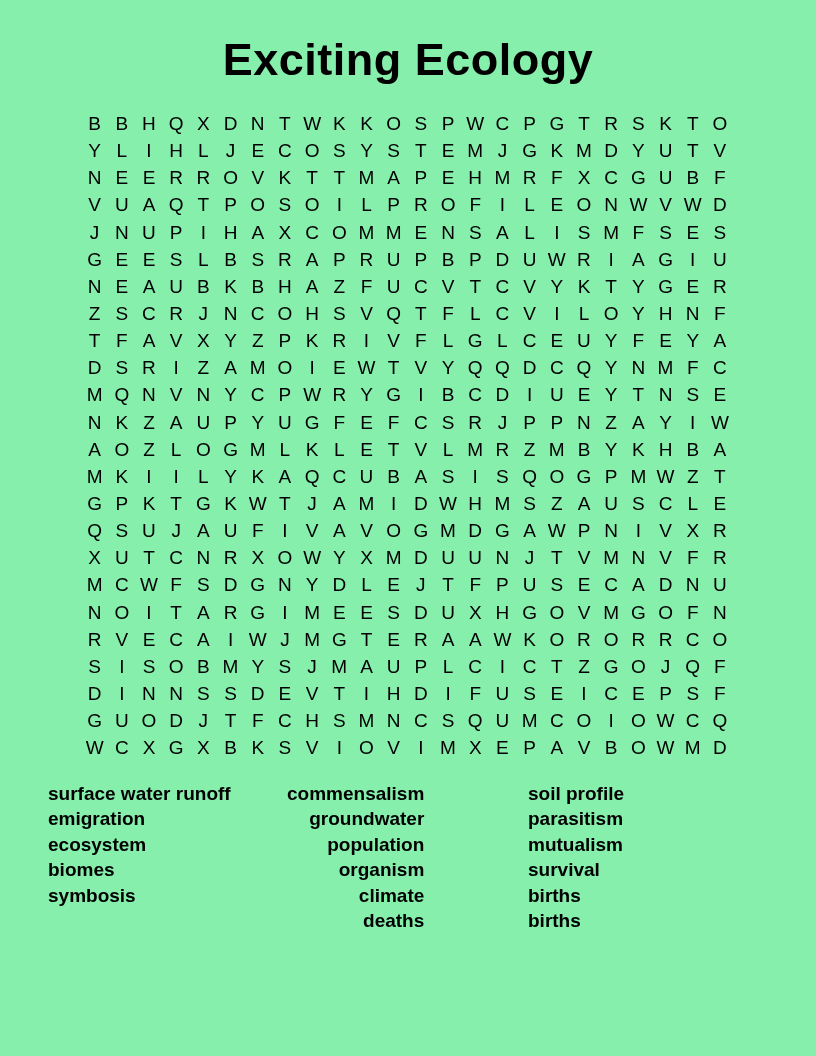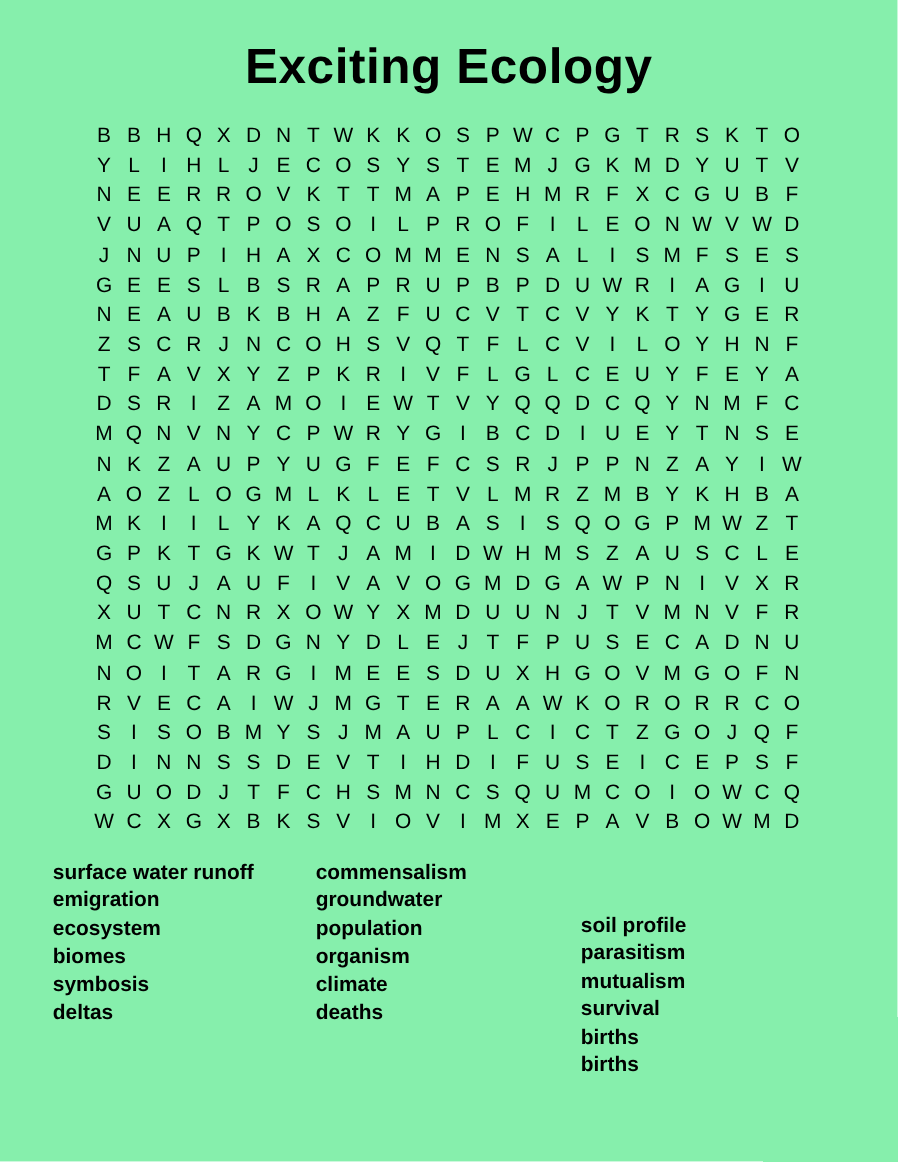--- a/index.html
+++ b/index.html
@@ -51,22 +51,22 @@
     top: 781px;
     left: 0;
     width: 100%;
   }
   .word-col {
     position: absolute;
     top: 0;
     font-weight: bold;
   }
   .word-col-0 { left: 48px; }
-  .word-col-1 { left: 287px; }
-  .word-col-2 { left: 528px; margin-top: 48px; }
+  .word-col-1 { left: 287px; text-align: right; }
+  .word-col-2 { left: 528px; }
   .word-item {
     font-size: 19px;
     line-height: 25.4px;
     color: #000000;
     white-space: nowrap;
   }
 </style>
 </head>
 <body>
 
@@ -653,21 +653,20 @@
       <span class="cell">D</span>
     </div>
 
   <div class="words">
     <div class="word-col word-col-0">
         <div class="word-item">surface water runoff</div>
         <div class="word-item">emigration</div>
         <div class="word-item">ecosystem</div>
         <div class="word-item">biomes</div>
         <div class="word-item">symbosis</div>
-        <div class="word-item">deltas</div>
       </div>
     <div class="word-col word-col-1">
         <div class="word-item">commensalism</div>
         <div class="word-item">groundwater</div>
         <div class="word-item">population</div>
         <div class="word-item">organism</div>
         <div class="word-item">climate</div>
         <div class="word-item">deaths</div>
       </div>
     <div class="word-col word-col-2">

